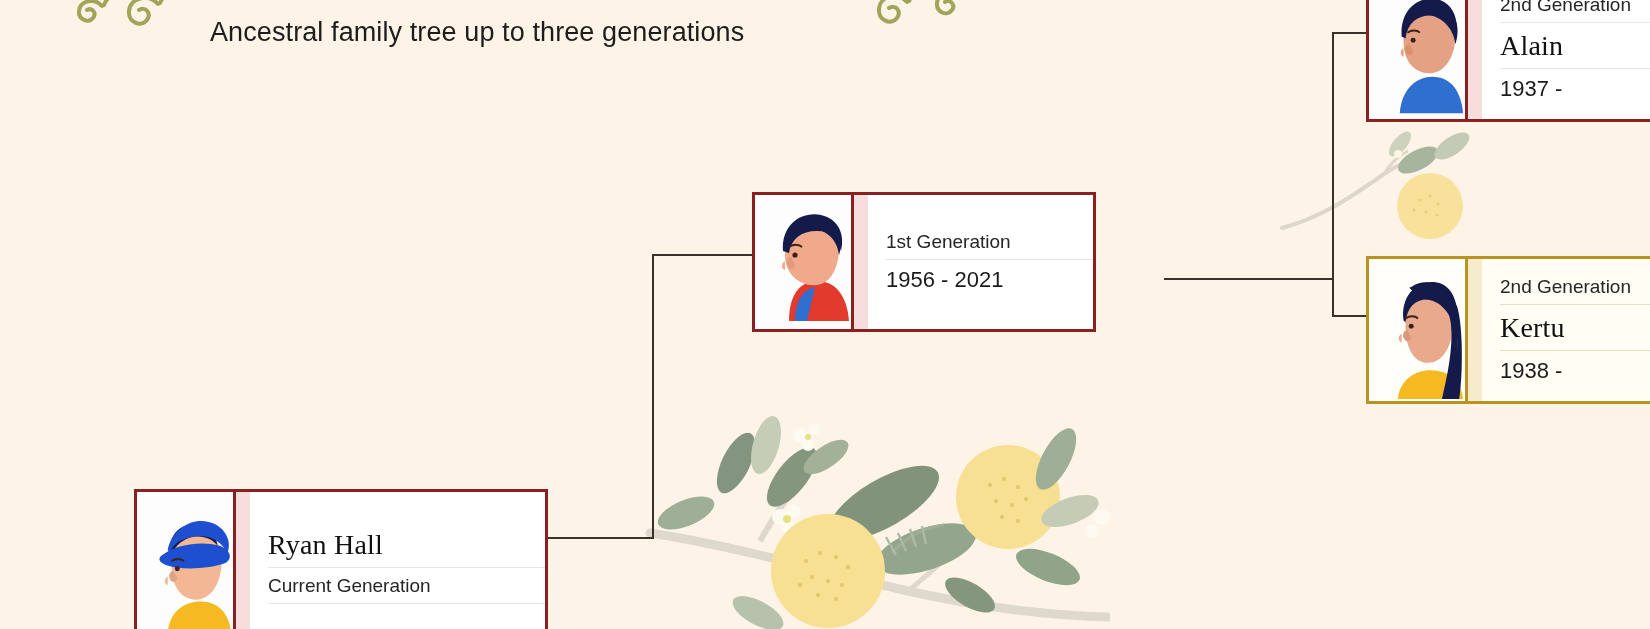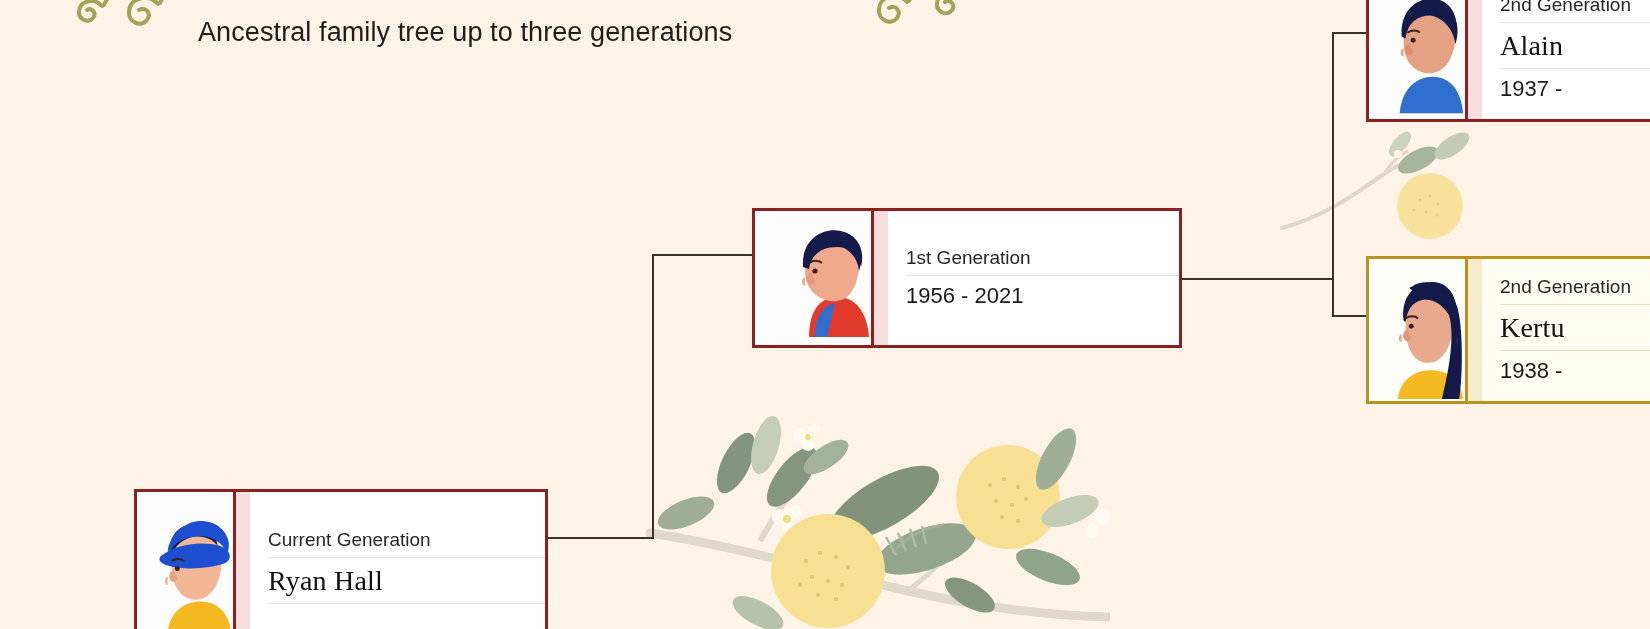--- a/index.html
+++ b/index.html
@@ -19,21 +19,21 @@
   #flourish-left{left:62px;top:-12px;width:125px;height:62px;}
   #flourish-right{left:855px;top:-14px;width:130px;height:60px;}
 
   
   .line{position:absolute;background:#3a3228;}
   .line.h{height:2px;}
   .line.v{width:2px;}
 
   
   #page-title{
-    position:absolute;left:198px;top:17px;
+    position:absolute;left:210px;top:17px;
     font-size:27px;color:#1d1d1d;letter-spacing:.1px;
     white-space:nowrap;
   }
 
   
   .card{
     position:absolute;
     display:flex;
     box-sizing:border-box;
     background:#ffffff;
@@ -81,21 +81,21 @@
   .card .info .row{padding-right:14px;}
 
   
   .card.gold{border-color:#b9921f;background:#fffdf4;}
   .card.gold .photo{border-right-color:#b9921f;background:#fffef8;}
   .card.gold .strip{background:#f6eccb;}
   .card.gold .info{background:#fffdf4;}
   .card.gold .gen,.card.gold .name{border-bottom-color:#eadfbd;}
 
   
-  #card-tomas{left:752px;top:208px;width:430px;height:140px;padding-left:20px;}
+  #card-tomas{left:752px;top:192px;width:344px;height:140px;}
   #card-alain{left:1366px;top:-26px;width:414px;height:148px;}
   #card-kertu{left:1366px;top:256px;width:414px;height:148px;}
   #card-ryan {left:134px;top:489px;width:414px;height:148px;}
 </style>
 </head>
 <body>
 
 <div class="canvas">
 
   <svg class="decor" id="flourish-left" viewBox="0 0 125 62">
@@ -301,18 +301,18 @@
         <path d="M30 60 C36 34 62 24 80 34 C94 42 96 56 92 64 C88 54 76 44 60 46 C46 48 36 52 32 64 Z" fill="#1d4fd0"></path>
         <path d="M24 66 C36 56 62 50 84 56 C96 60 98 70 90 74 C74 80 44 82 28 76 C20 73 20 69 24 66 Z" fill="#1d4fd0"></path>
         <path d="M36 82 C32 82 30 88 33 92 C35 95 39 94 40 90 Z" fill="#e2a385"></path>
         <path d="M34 72 C38 69 44 69 47 72" stroke="#3b2218" stroke-width="2" fill="none"></path>
         <circle cx="40" cy="80" r="2.6" fill="#3b2218"></circle>
         <path d="M30 88 C26 90 26 96 30 97" fill="#f3b795"></path>
       </svg>
     </div>
     <div class="strip"></div>
     <div class="info">
+      <div class="row name">Ryan Hall</div>
       <div class="row gen">Current Generation</div>
-      <div class="row name">Ryan Hall</div>
     </div>
   </div>
 
 </div>
 
 </body></html>

